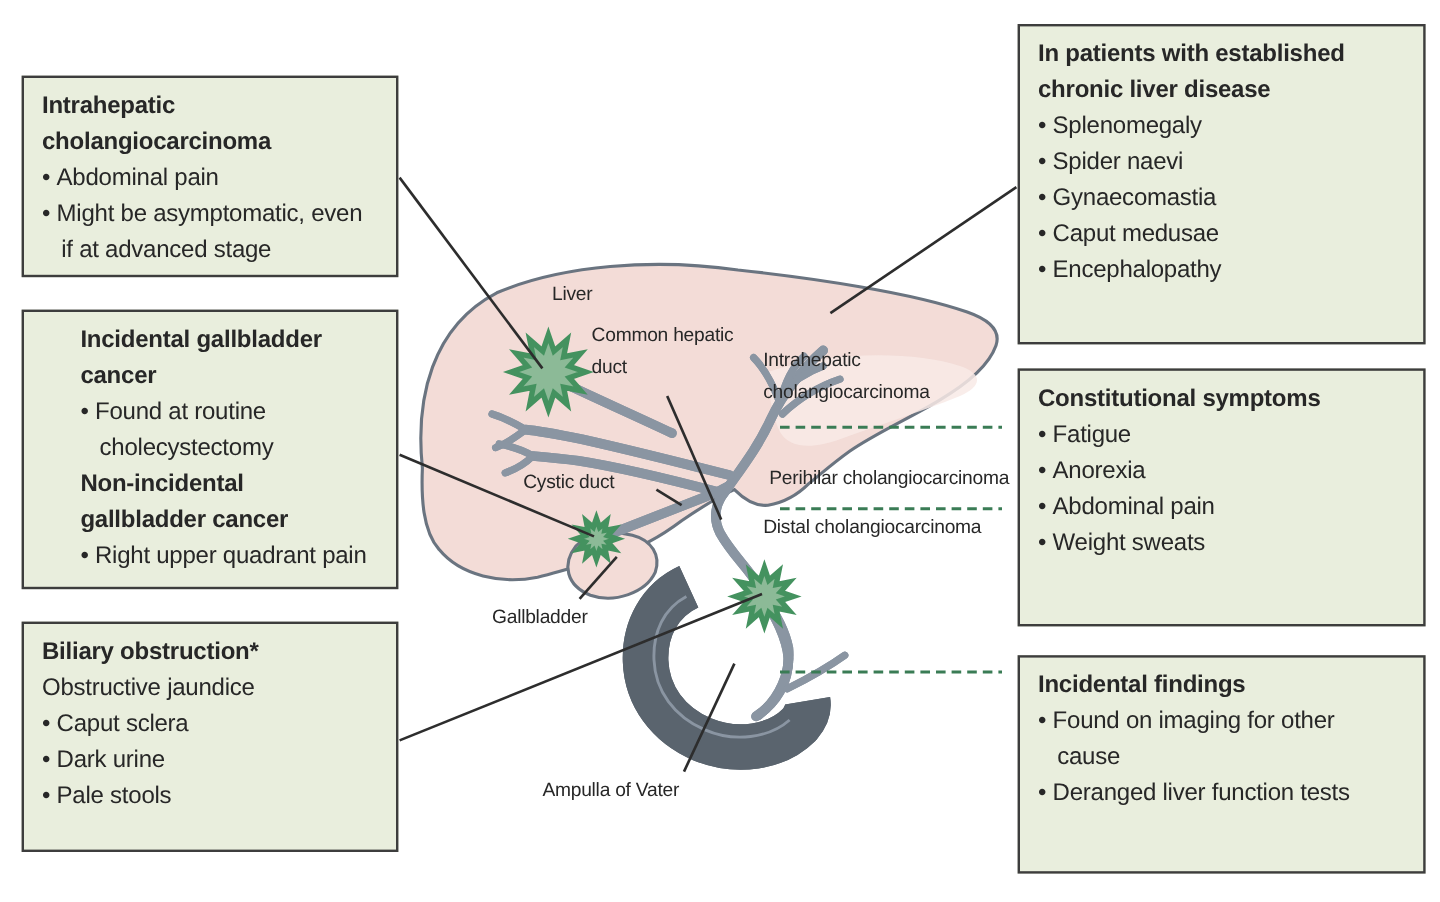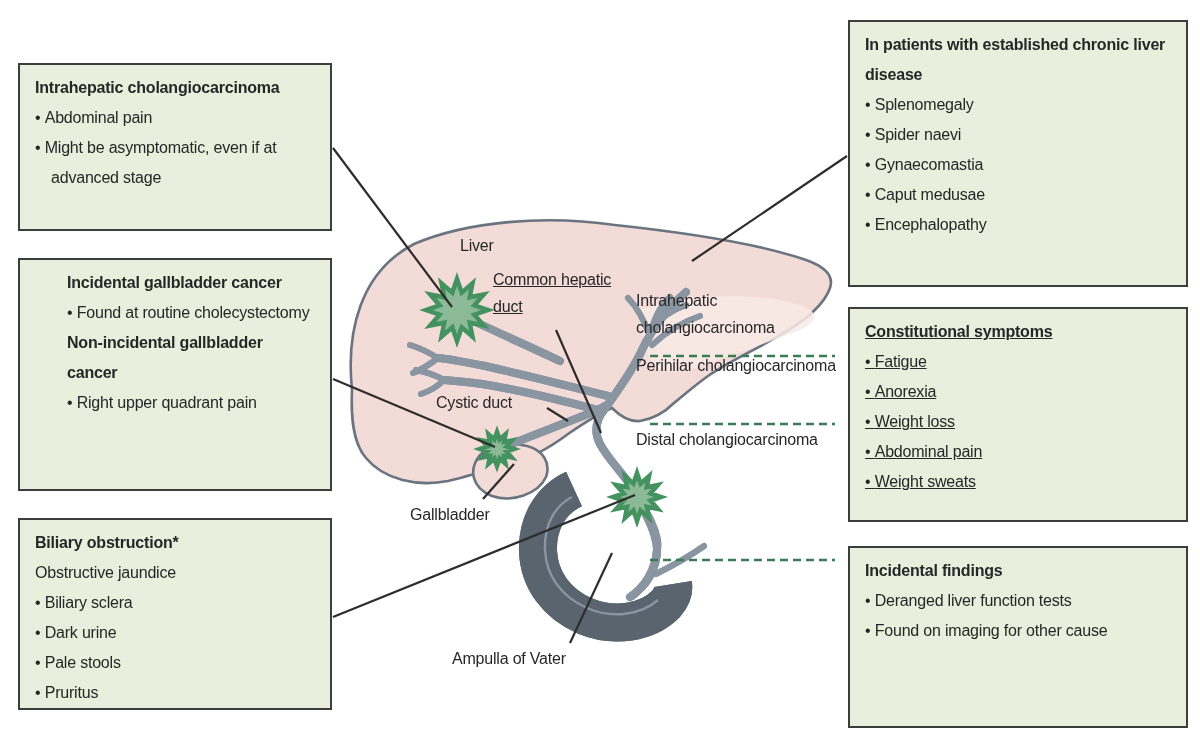--- a/index.html
+++ b/index.html
@@ -9,21 +9,21 @@
     font-family:"Liberation Sans", sans-serif;
     color:var(--ink,#272727);
   }
   #fig{position:absolute;left:0;top:0;width:1200px;height:752px;}
   svg{position:absolute;left:0;top:0;}
   .panel{
     position:absolute;box-sizing:border-box;
     background:var(--panel-fill,#e9eedd);
     border:2.4px solid var(--panel-border,#3d3d3d);
     padding:8px 20px 6px 15px;
-    font-size:16px;line-height:30px;letter-spacing:-0.2px;
+    font-size:20px;line-height:30px;letter-spacing:-0.2px;
   }
   .panel .t{font-weight:700;}
   .panel .p{font-weight:400;}
   .panel .b{padding-left:16px;text-indent:-16px;}
   .panel .b::before{content:"\2022\00a0";}
   .lbl{
     position:absolute;font-size:16px;line-height:27px;
     letter-spacing:-0.2px;white-space:nowrap;color:var(--ink,#272727);
   }
   .lbl.wrap{white-space:normal;}
@@ -151,52 +151,50 @@
   <div class="panel" style="left:18px;top:258px;width:314px;height:233px;padding-left:47px;">
     <div class="t">Incidental gallbladder cancer</div>
     <div class="b">Found at routine cholecystectomy</div>
     <div class="t">Non-incidental gallbladder cancer</div>
     <div class="b">Right upper quadrant pain</div>
   </div>
 
   <div class="panel" style="left:18px;top:518px;width:314px;height:192px;">
     <div class="t">Biliary obstruction*</div>
     <div class="p">Obstructive jaundice</div>
-    <div class="b">Biliary sclera</div>
+    <div class="b">Caput sclera</div>
     <div class="b">Dark urine</div>
     <div class="b">Pale stools</div>
-    <div class="b">Pruritus</div>
   </div>
 
   <div class="panel" style="left:848px;top:20px;width:340px;height:267px;">
     <div class="t">In patients with established chronic liver disease</div>
     <div class="b">Splenomegaly</div>
     <div class="b">Spider naevi</div>
     <div class="b">Gynaecomastia</div>
     <div class="b">Caput medusae</div>
     <div class="b">Encephalopathy</div>
   </div>
 
-  <div class="panel" style="left:848px;top:307px;width:340px;height:215px;text-decoration:underline;">
+  <div class="panel" style="left:848px;top:307px;width:340px;height:215px;">
     <div class="t">Constitutional symptoms</div>
     <div class="b">Fatigue</div>
     <div class="b">Anorexia</div>
-    <div class="b">Weight loss</div>
     <div class="b">Abdominal pain</div>
     <div class="b">Weight sweats</div>
   </div>
 
   <div class="panel" style="left:848px;top:546px;width:340px;height:182px;">
     <div class="t">Incidental findings</div>
+    <div class="b">Found on imaging for other cause</div>
     <div class="b">Deranged liver function tests</div>
-    <div class="b">Found on imaging for other cause</div>
   </div>
 
   <div class="lbl" style="left:460px;top:232px;">Liver</div>
-  <div class="lbl wrap" style="left:493px;top:266px;width:135px;text-decoration:underline;">Common hepatic duct</div>
+  <div class="lbl wrap" style="left:493px;top:266px;width:135px;">Common hepatic duct</div>
   <div class="lbl wrap" style="left:636px;top:287px;width:210px;">Intrahepatic cholangiocarcinoma</div>
-  <div class="lbl wrap" style="left:636px;top:352px;width:210px;">Perihilar cholangiocarcinoma</div>
+  <div class="lbl wrap" style="left:636px;top:385px;width:210px;text-align:center;">Perihilar cholangiocarcinoma</div>
   <div class="lbl wrap" style="left:636px;top:426px;width:210px;">Distal cholangiocarcinoma</div>
   <div class="lbl" style="left:436px;top:389px;">Cystic duct</div>
   <div class="lbl" style="left:410px;top:501px;">Gallbladder</div>
   <div class="lbl" style="left:452px;top:645px;">Ampulla of Vater</div>
 
 </div>
 
 </body></html>

